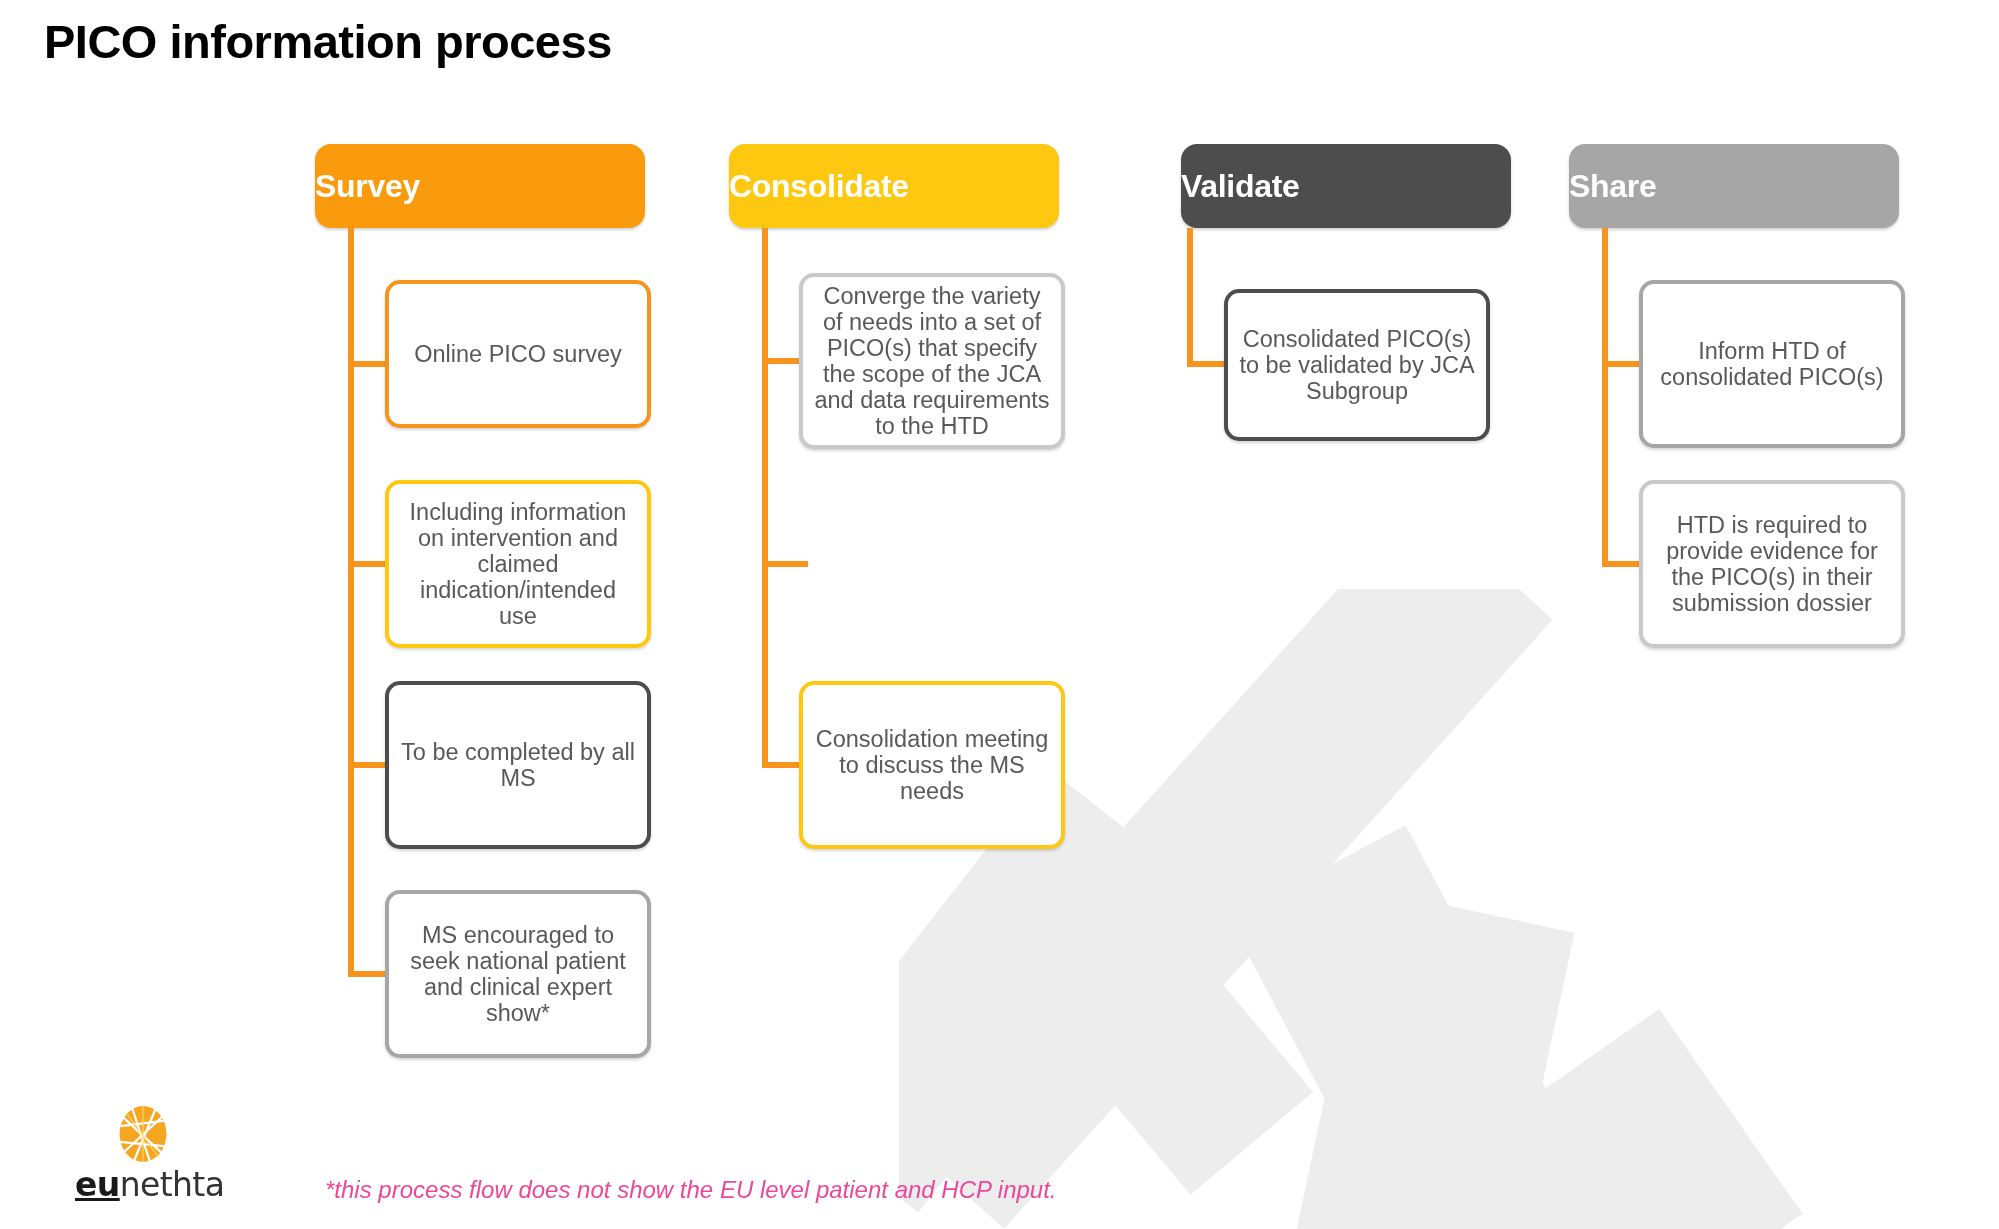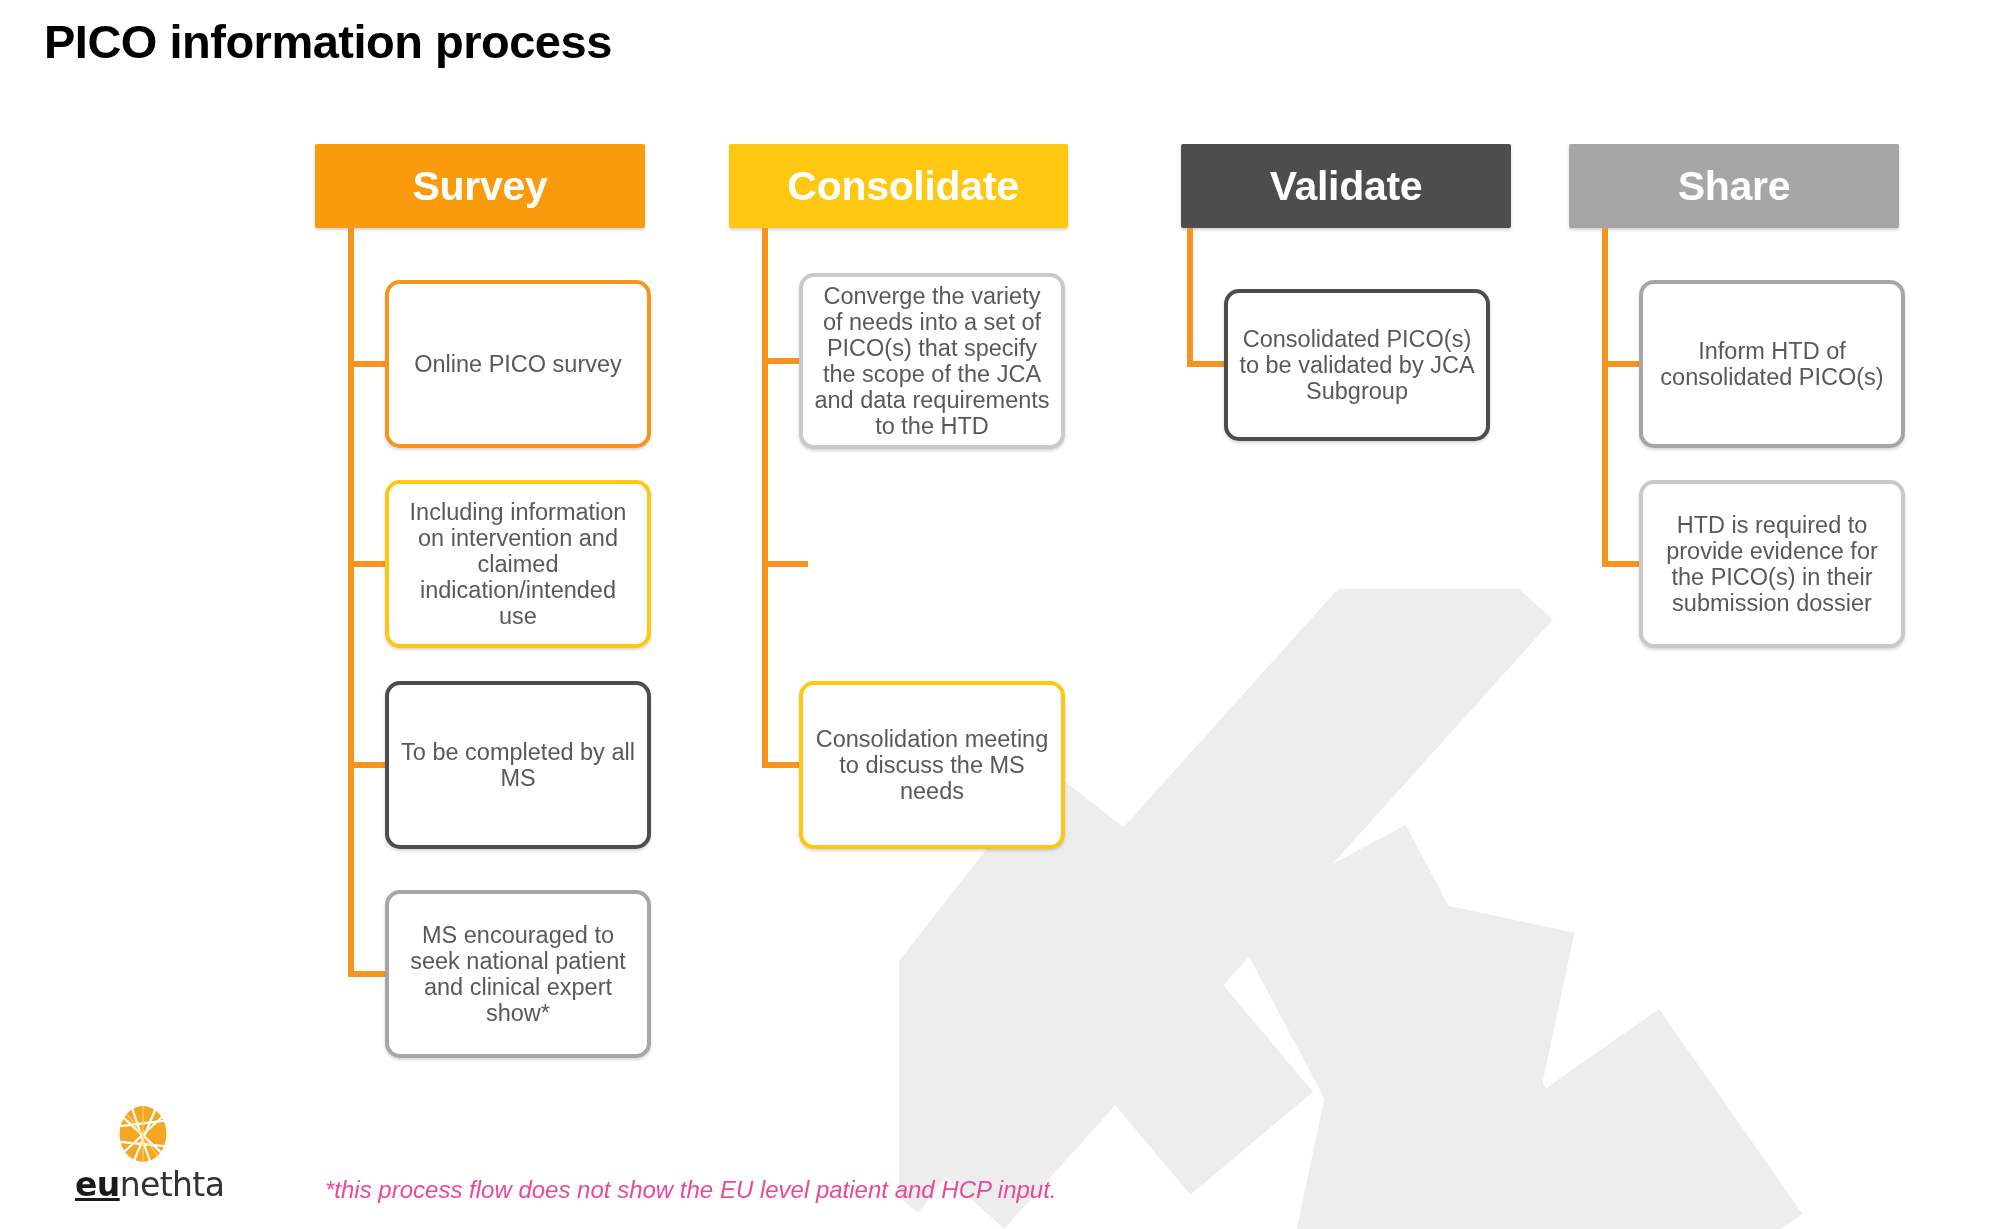--- a/index.html
+++ b/index.html
@@ -26,23 +26,23 @@
   }
 
   
   .col{position:absolute;top:144px;width:335px;}
   .col-0{left:315px;}
   .col-1{left:729px;}
   .col-2{left:1154px;}
   .col-3{left:1569px;}
 
   .hdr{
-    position:relative;width:330px;height:84px;border-radius:2px;
-    display:flex;align-items:center;justify-content:center;
-    color:#ffffff;font-size:41px;font-weight:bold;letter-spacing:-0.3px;
+    position:relative;width:330px;height:84px;border-radius:16px;
+    display:flex;align-items:center;
+    color:#ffffff;font-size:32px;font-weight:bold;letter-spacing:-0.3px;
     box-shadow:0 2px 3px rgba(0,0,0,0.18);
   }
 
   .spine{position:absolute;width:6px;background:#F7941E;left:33px;top:84px;}
 
   .boxes{position:relative;margin-top:0;}
   .branch{position:absolute;height:6px;background:#F7941E;left:33px;width:46px;}
   .node{
     position:absolute;left:70px;width:266px;background:#ffffff;
     border:4px solid #BFBFBF;border-radius:15px;box-sizing:border-box;
@@ -82,39 +82,39 @@
   <div class="title">PICO information process</div>
 
   <div id="columns-host">
       <div class="col col-0">
         <div class="hdr" style="background: rgb(249, 155, 12);">
           <span>Survey</span>
         </div>
         <div class="spine" style="height: 746px;"></div>
         <div class="boxes" style="height: 950px;">
           <div class="branch" style="top: 133px;"></div>
-          <div class="node" style="top: 52px; height: 168px; border-color: rgb(247, 148, 30);">
+          <div class="node" style="top: 52px; height: 148px; border-color: rgb(247, 148, 30);">
             <span>Online PICO survey</span>
           </div>
           <div class="branch" style="top: 333px;"></div>
           <div class="node" style="top: 252px; height: 168px; border-color: rgb(255, 200, 16);">
             <span>Including information on intervention and claimed indication/intended use</span>
           </div>
           <div class="branch" style="top: 534px;"></div>
           <div class="node" style="top: 453px; height: 168px; border-color: rgb(77, 77, 77);">
             <span>To be completed by all MS</span>
           </div>
           <div class="branch" style="top: 743px;"></div>
           <div class="node" style="top: 662px; height: 168px; border-color: rgb(166, 166, 166);">
             <span>MS encouraged to seek national patient and clinical expert show*</span>
           </div>
         </div>
       </div>
       <div class="col col-1">
-        <div class="hdr" style="background: rgb(255, 200, 16); padding-left: 9px;">
+        <div class="hdr" style="background: rgb(255, 200, 16);">
           <span>Consolidate</span>
         </div>
         <div class="spine" style="height: 537px;"></div>
         <div class="boxes" style="height: 741px;">
           <div class="branch" style="top: 130px;"></div>
           <div class="node" style="top: 45px; height: 176px; border-color: rgb(201, 201, 201);">
             <span>Converge the variety of needs into a set of PICO(s) that specify the scope of the JCA and data requirements to the HTD</span>
           </div>
           <div class="branch" style="top: 333px;"></div>
           <div class="branch" style="top: 534px;"></div>

